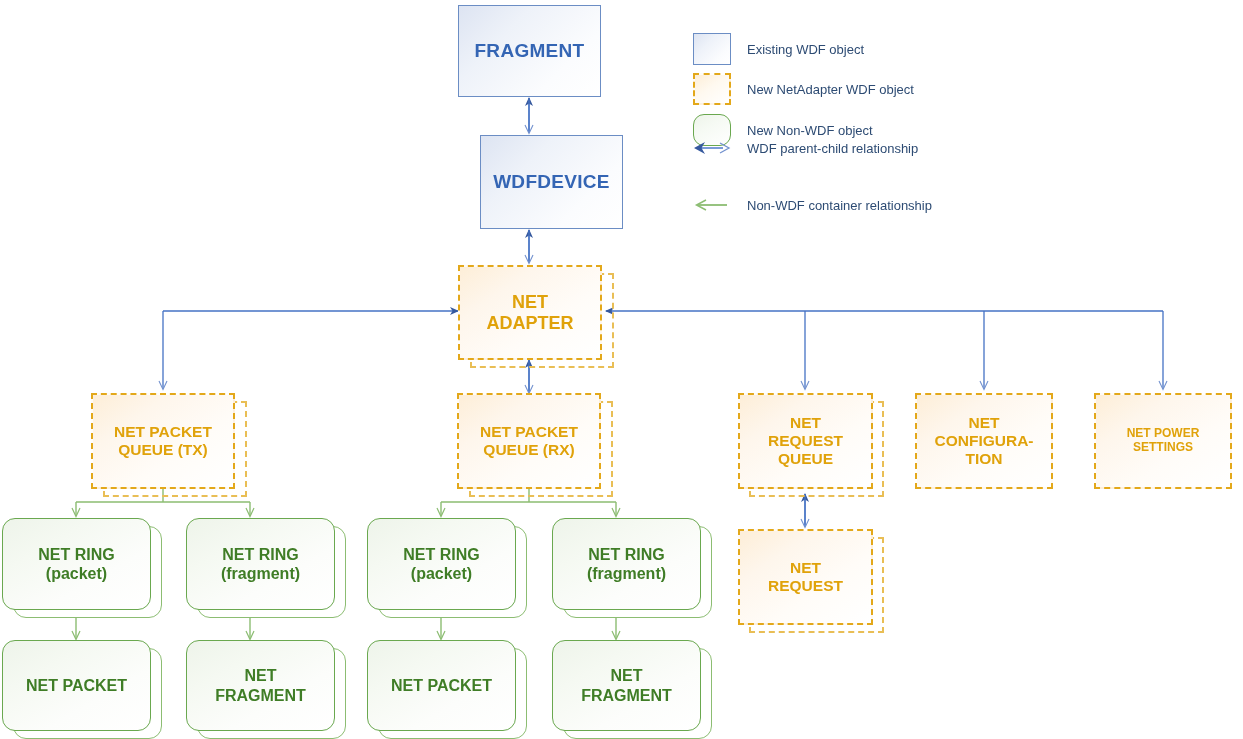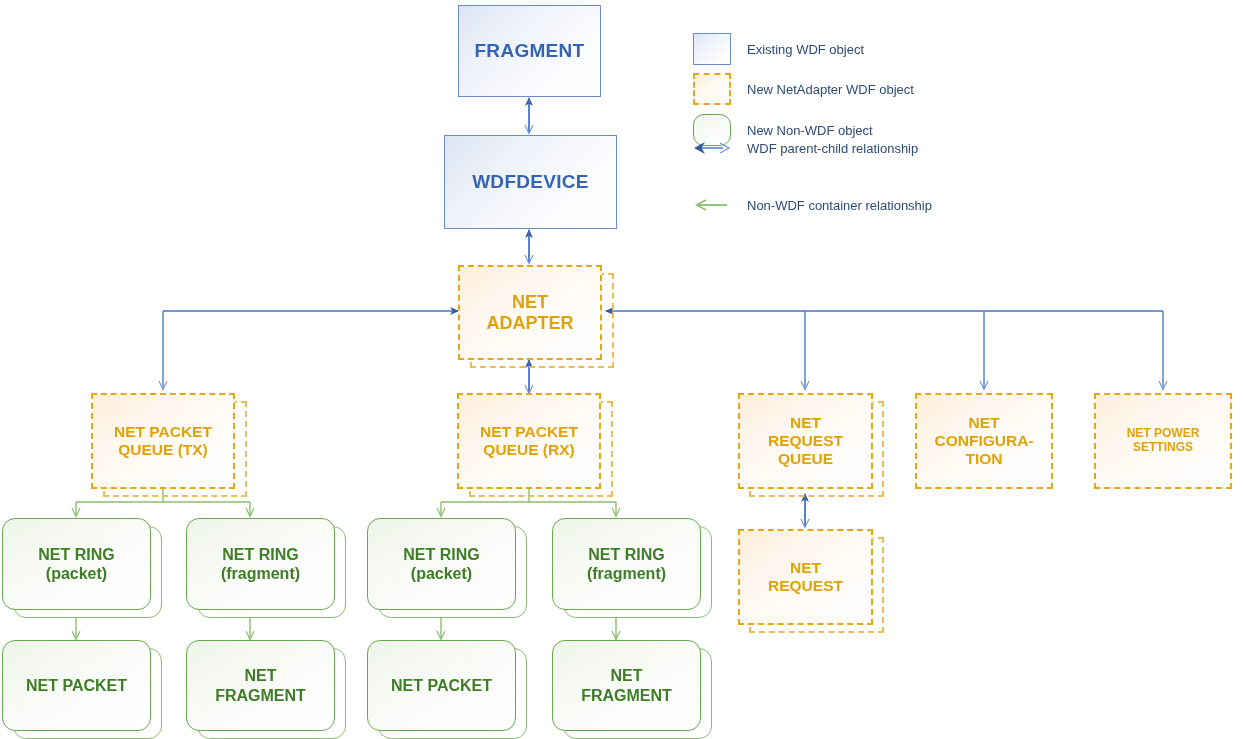--- a/index.html
+++ b/index.html
@@ -109,21 +109,21 @@
       <path d="M250,617 L250,639" marker-end="url(#gh-thin)"></path>
       <path d="M441,617 L441,639" marker-end="url(#gh-thin)"></path>
       <path d="M616,617 L616,639" marker-end="url(#gh-thin)"></path>
     </g>
   </svg>
 
   <div class="node wdf" style="left:458px;top:5px;width:143px;height:92px;">
     <span>FRAGMENT</span>
   </div>
 
-  <div class="node wdf" style="left:444px;top:135px;width:173px;height:94px;">
+  <div class="node wdf" style="left:480px;top:135px;width:143px;height:94px;">
     <span>WDFDEVICE</span>
   </div>
 
   <div class="na-wrap" style="left:458px;top:265px;width:156px;height:103px;">
     <div class="na-shadow" style="left:12px;top:8px;width:144px;height:95px;"></div>
     <div class="na" style="width:144px;height:95px;font-size:18px;">NET<br>ADAPTER</div>
   </div>
 
   <div class="na-wrap" style="left:91px;top:393px;width:156px;height:104px;">
     <div class="na-shadow" style="left:12px;top:8px;width:144px;height:96px;"></div>

